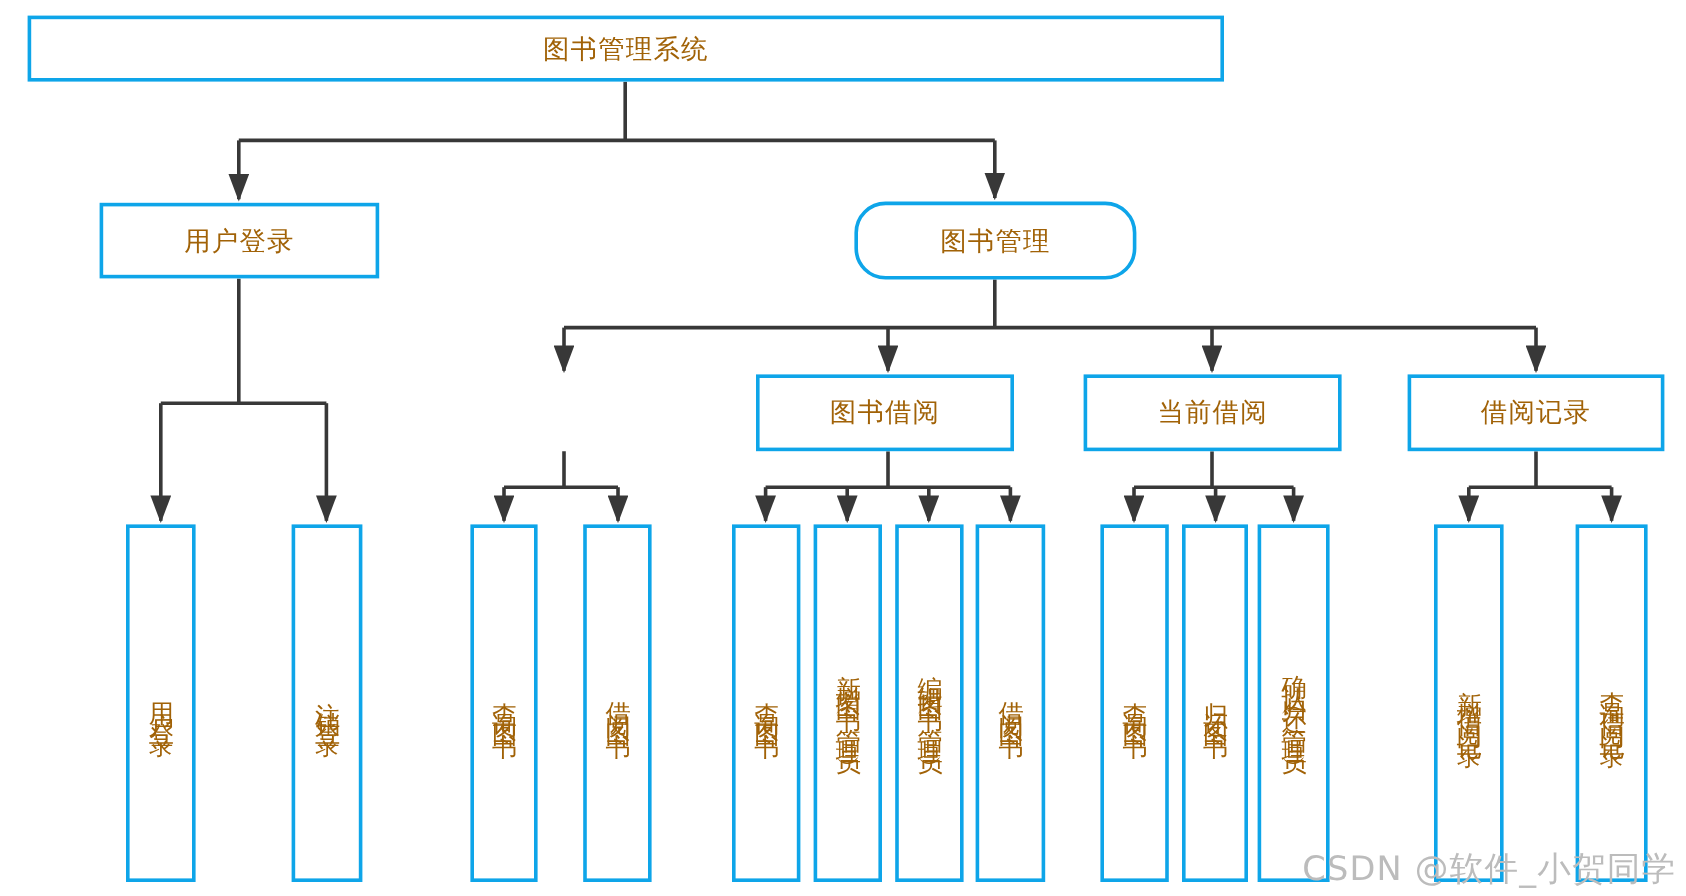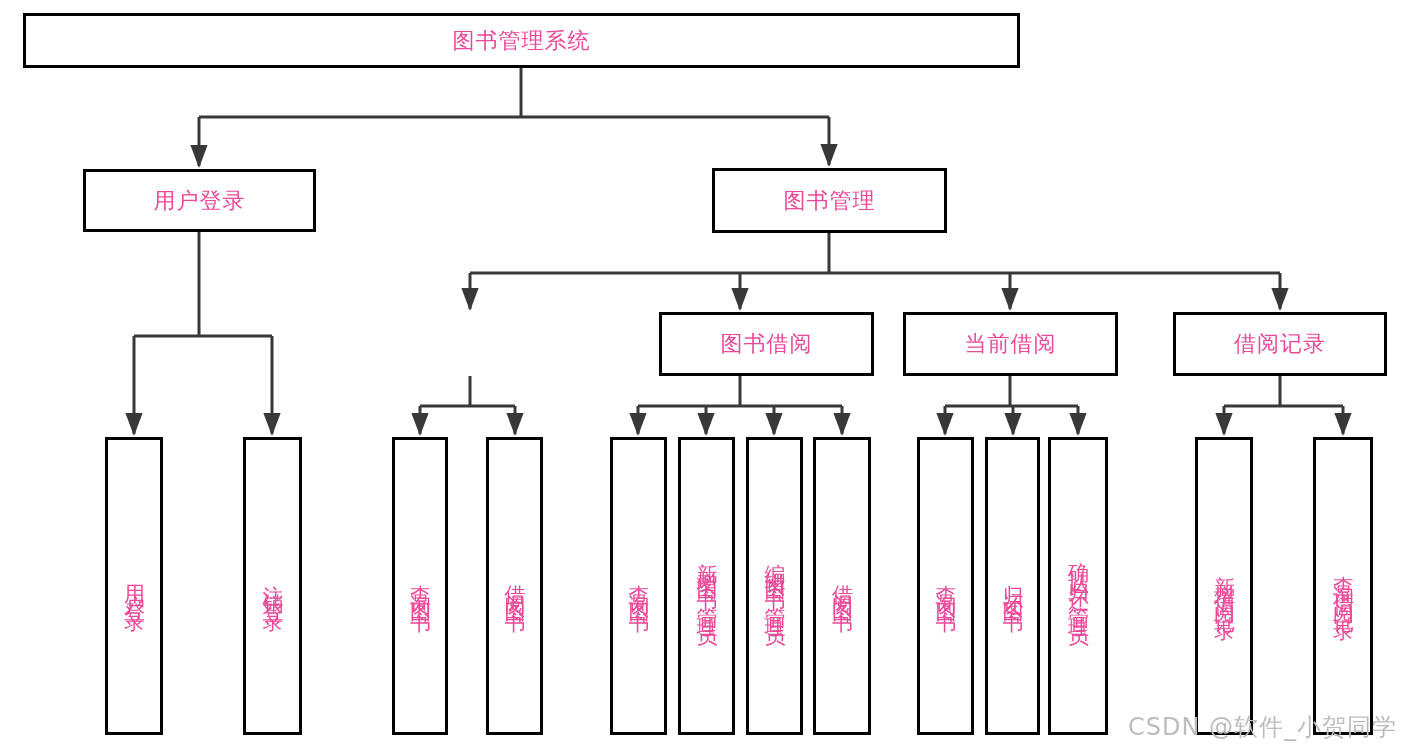--- a/index.html
+++ b/index.html
@@ -23,44 +23,44 @@
   }
   svg.edges path {
     fill: none;
     stroke: #383838;
     stroke-width: 3;
   }
   .node {
     position: absolute;
     box-sizing: border-box;
     background: #ffffff;
-    border: 3px solid #000000;
+    border: 3px solid #0ea5e9;
     display: flex;
     align-items: center;
     justify-content: center;
-    color: #ec4899;
+    color: #a16207;
     z-index: 2;
   }
   .node.h span {
     font-size: 22px;
     letter-spacing: 1px;
     white-space: nowrap;
   }
   .node.v span {
     writing-mode: vertical-rl;
     font-size: 21px;
     letter-spacing: 9px;
     line-height: 1;
     white-space: nowrap;
   }
   .watermark {
     position: absolute;
     right: 8px;
     bottom: 4px;
-    font-size: 24px;
+    font-size: 28px;
     color: #bcbcbc;
     letter-spacing: 1px;
     z-index: 3;
     white-space: nowrap;
   }
 </style>
 </head>
 <body>
 
 <div class="canvas">
@@ -106,25 +106,25 @@
     <path d="M1343 406 V434" marker-end="url(#arrow)"></path>
   </svg>
 
   <div class="node h" style="left:23px; top:13px; width:997px; height:55px;">
     <span>图书管理系统</span>
   </div>
 
   <div class="node h" style="left:83px; top:169px; width:233px; height:63px;">
     <span>用户登录</span>
   </div>
-  <div class="node h" style="left:712px; top:168px; width:235px; height:65px;">
+  <div class="node h" style="left:712px; top:168px; width:235px; height:65px;border-radius:26px;">
     <span>图书管理</span>
   </div>
 
-  <div class="node h" style="left:659px; top:312px; width:215px; height:64px;">
+  <div class="node h" style="left:630px; top:312px; width:215px; height:64px;">
     <span>图书借阅</span>
   </div>
   <div class="node h" style="left:1173px; top:312px; width:214px; height:64px;">
     <span>借阅记录</span>
   </div>
   <div class="node h" style="left:903px; top:312px; width:215px; height:64px;">
     <span>当前借阅</span>
   </div>
 
   <div class="node v" style="left:105px; top:437px; width:58px; height:298px;">

